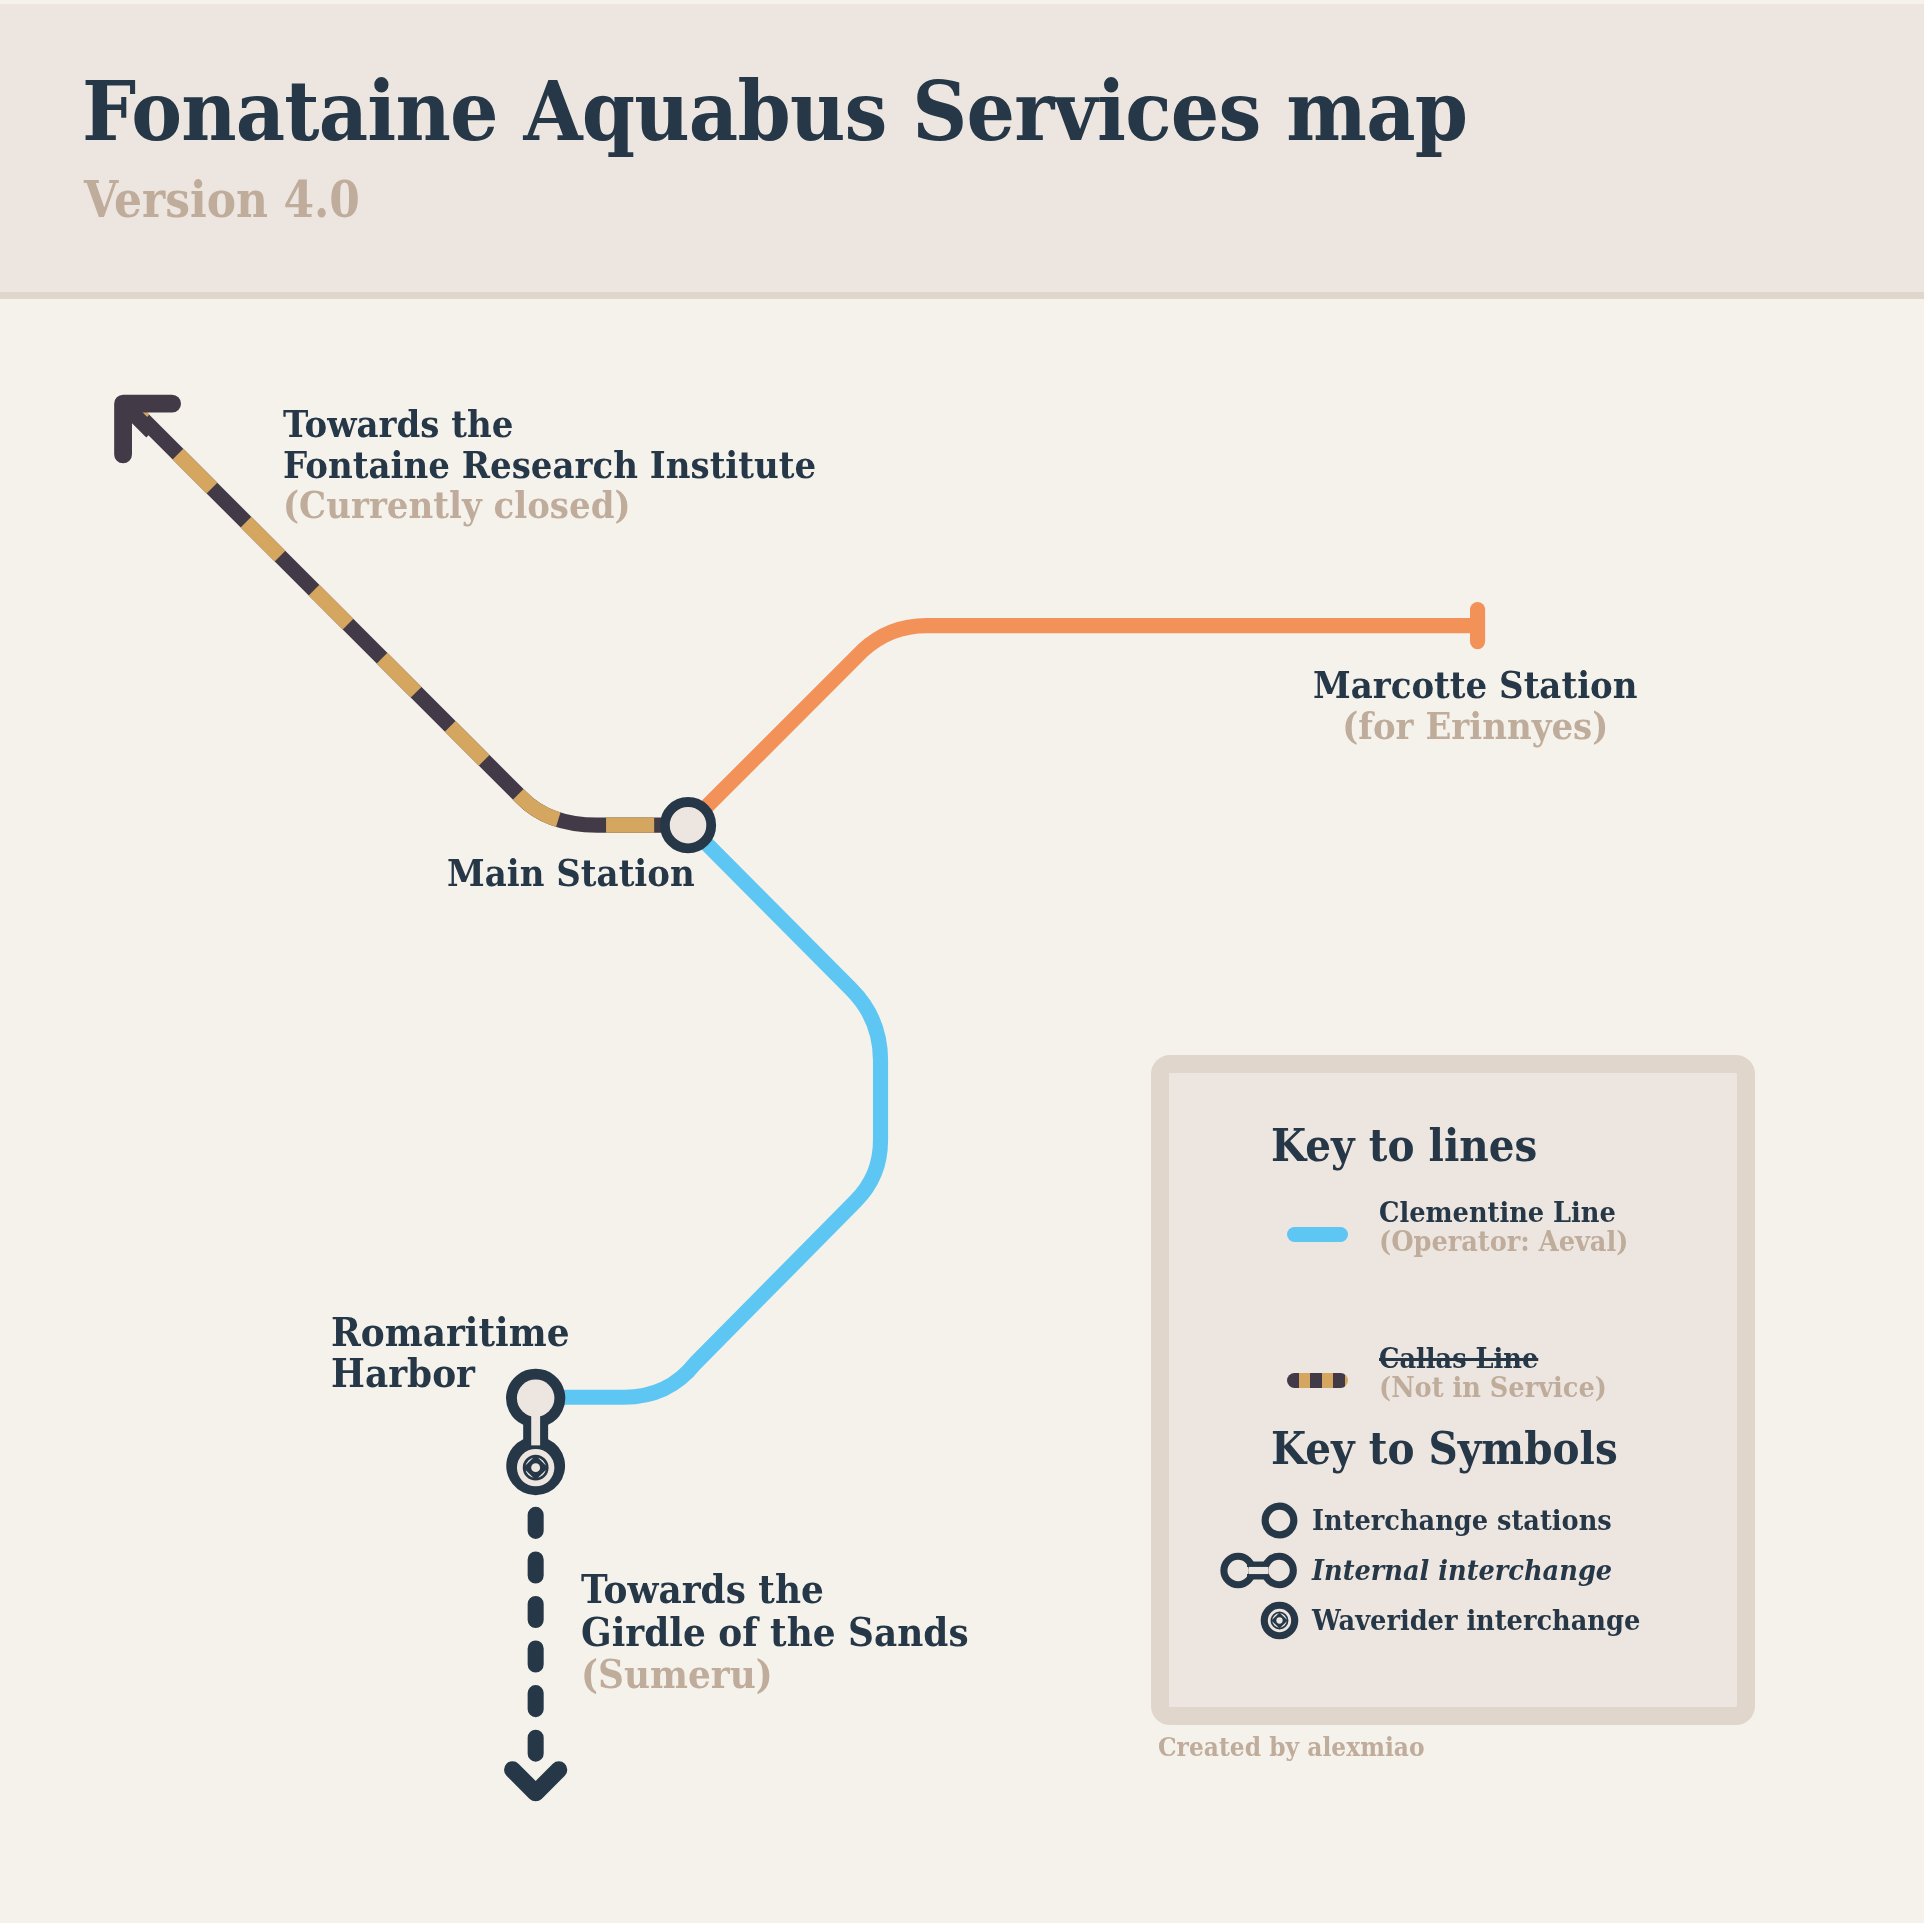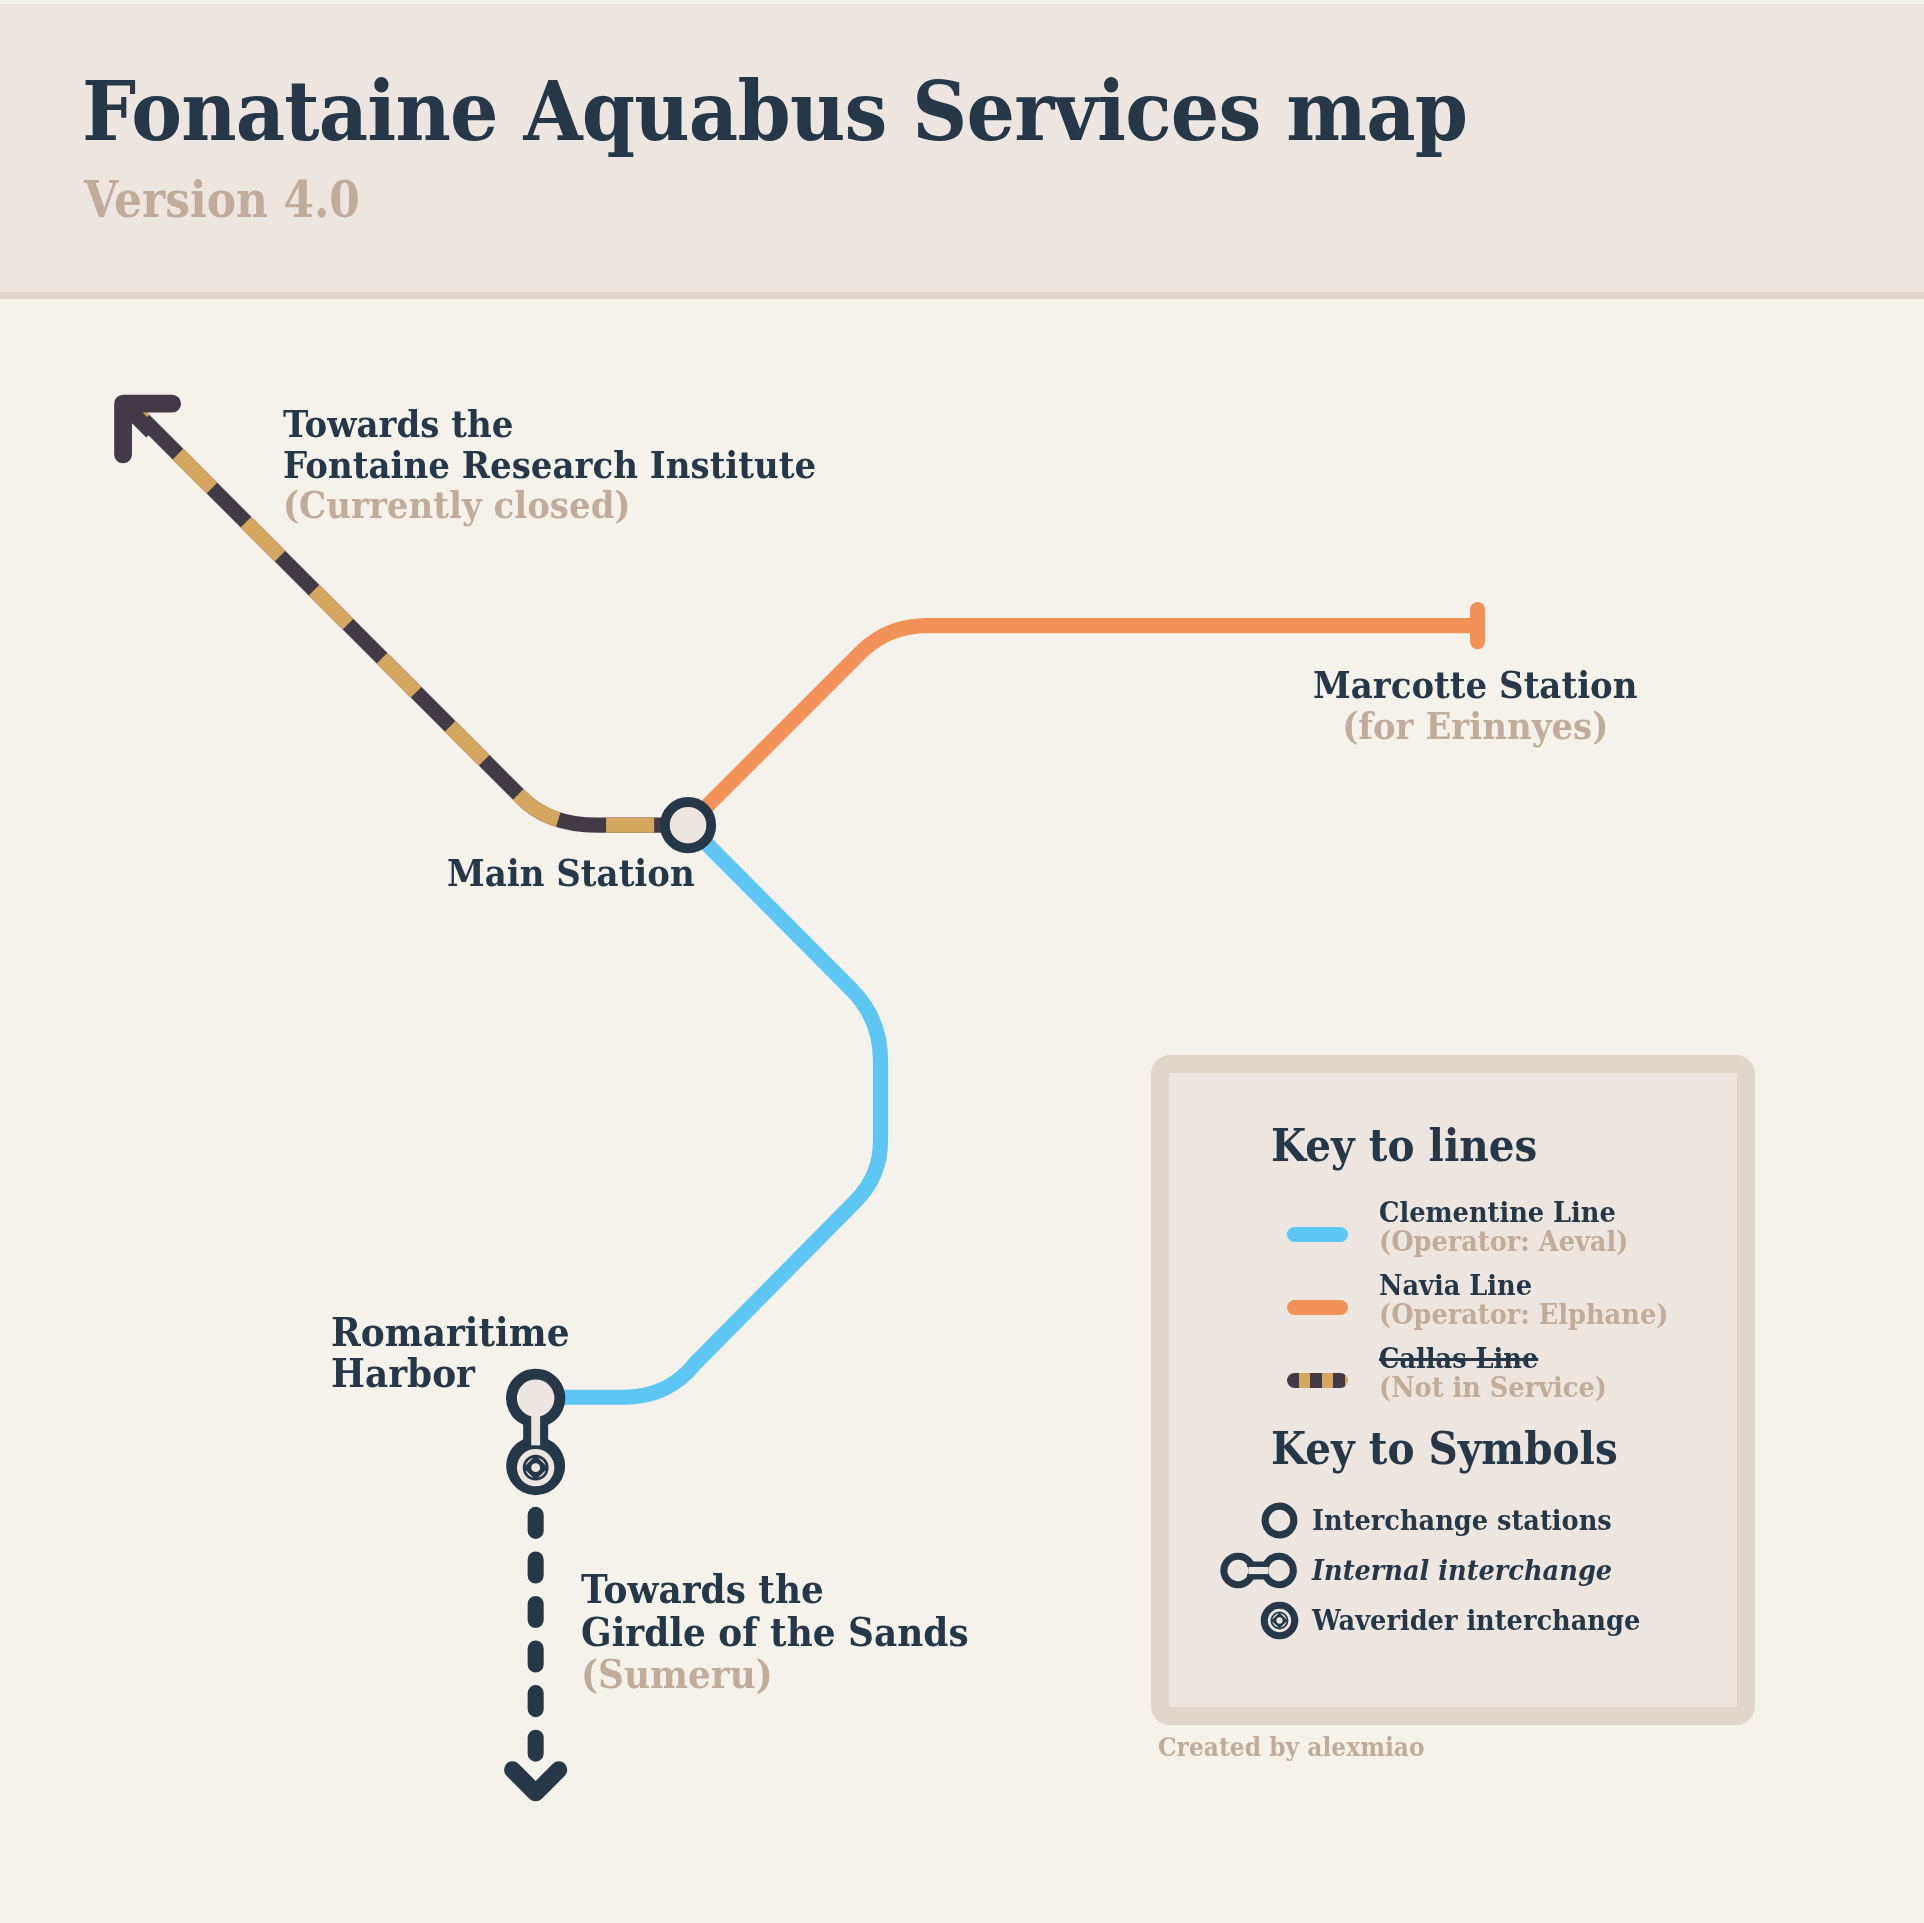--- a/index.html
+++ b/index.html
@@ -149,27 +149,20 @@
   <h2 style="left:102px; top:46px;">Key to lines</h2>
 
   <div class="key-item" style="top:125px;">
     <div class="swatch" style="top:28.5px; background:#5ec6f2;"></div>
     <div class="key-text" style="top:0;">
       <span class="name">Clementine Line</span>
       <span class="op">(Operator: Aeval)</span>
     </div>
   </div>
 
-  <div class="key-item" style="top:198px;">
-    <div class="swatch" style="top:28.5px; background:#f29259;"></div>
-    <div class="key-text" style="top:0;">
-      <span class="name">Navia Line</span>
-      <span class="op">(Operator: Elphane)</span>
-    </div>
-  </div>
 
   <div class="key-item" style="top:271px;">
     <div class="swatch" style="top:28.5px; background:repeating-linear-gradient(90deg,#433a48 0 11.6px,#d4a65f 11.6px 23px);"></div>
     <div class="key-text" style="top:0;">
       <span class="name strike">Callas Line</span>
       <span class="op">(Not in Service)</span>
     </div>
   </div>
 
   <h2 style="left:102px; top:349px;">Key to Symbols</h2>

